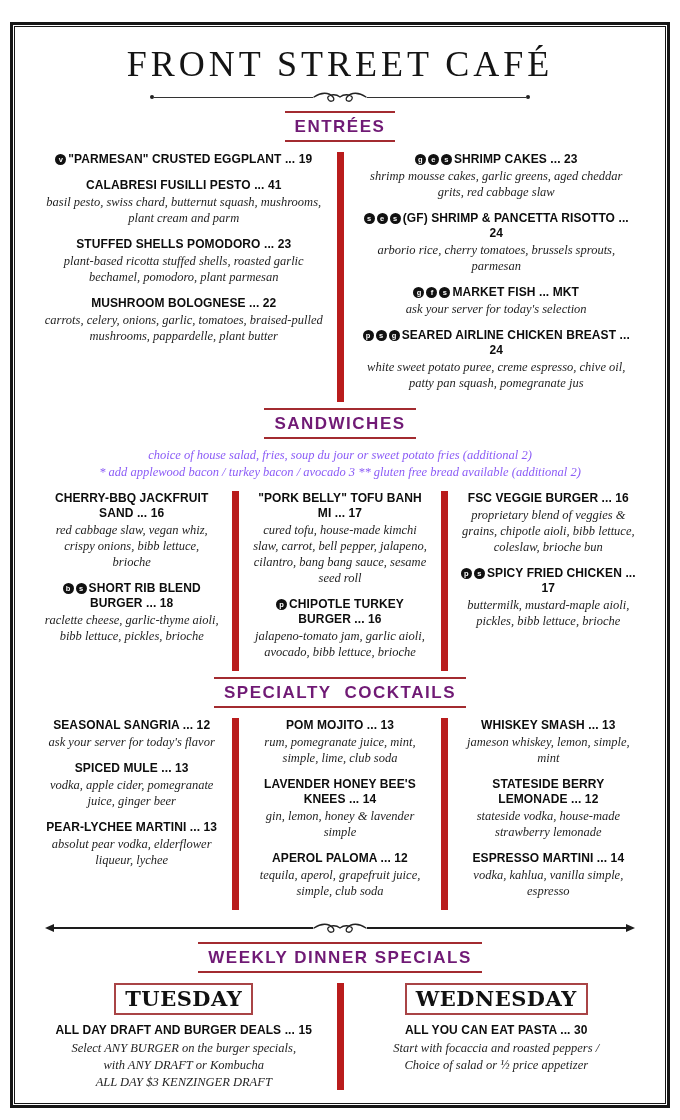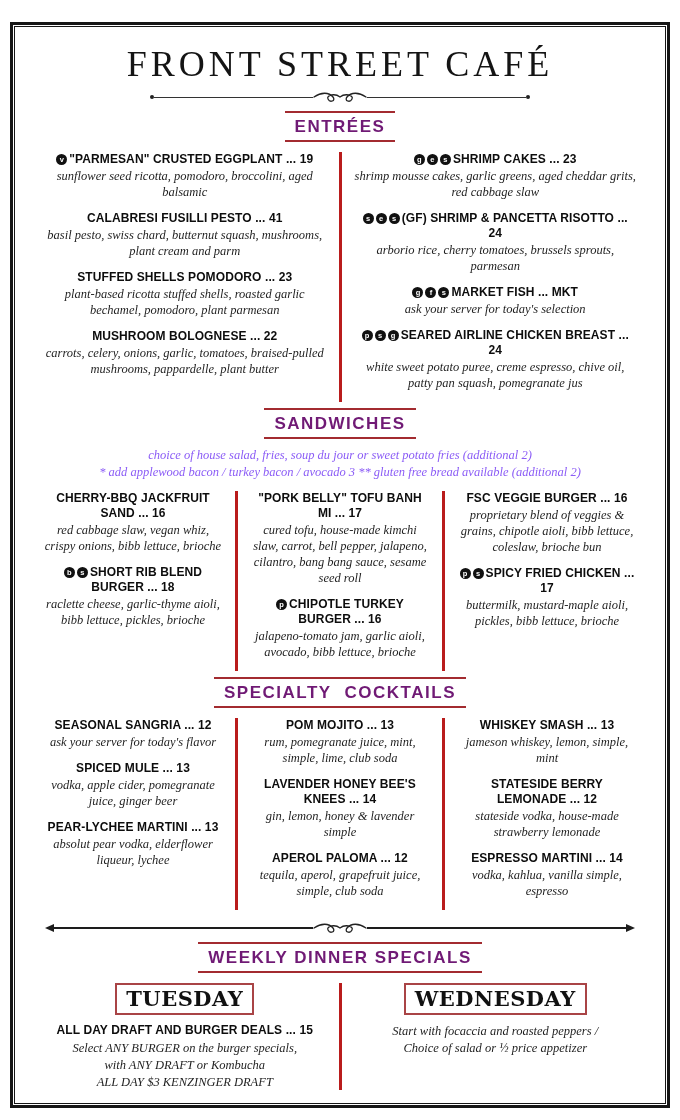--- a/index.html
+++ b/index.html
@@ -20,21 +20,21 @@
   .arrow-r{width:0;height:0;border-top:4px solid transparent;border-bottom:4px solid transparent;border-left:9px solid #1d1d1d;}
 
   .sec-head-wrap{text-align:center;margin:6px 0 10px;}
   .sec-head{display:inline-block;color:#701a75;font-family:"Liberation Sans",sans-serif;
     font-weight:700;font-size:17px;letter-spacing:1.5px;border-top:2px solid #a32b30;
     border-bottom:2px solid #a32b30;padding:4px 10px 3px;}
   .wide-words{word-spacing:7px;}
 
   .cols{display:flex;align-items:stretch;}
   .col{flex:1;padding:0 13px;text-align:center;min-width:0;}
-  .col + .col{border-left:3px solid #b91c1c;}
+  .col + .col{border-left:7px solid #b91c1c;}
 
   .item{margin-bottom:11px;}
   .item-name{font-family:"Liberation Sans",sans-serif;font-weight:700;font-size:12px;
     letter-spacing:0.1px;color:#0d0d0d;line-height:1.25;}
   .item-desc{font-style:italic;font-size:12.5px;color:#1e1e1e;line-height:1.28;margin-top:1px;}
 
   .badge{display:inline-block;width:11px;height:11px;border-radius:50%;background:#111;color:#fff;
     font-family:"Liberation Sans",sans-serif;font-size:7.5px;font-weight:700;line-height:11px;
     text-align:center;margin-right:2px;vertical-align:1px;font-style:normal;}
 
@@ -66,21 +66,20 @@
       </div>
 
       <section>
         <div class="sec-head-wrap">
           <span class="sec-head">ENTRÉES</span>
         </div>
         <div class="cols" id="entrees-cols">
             <div class="col">
               <div class="item">
                 <div class="item-name"><span class="badge">v</span><span>"PARMESAN" CRUSTED EGGPLANT ... 19</span></div>
-                <div class="item-desc">sunflower seed ricotta, pomodoro, broccolini, aged balsamic</div>
               </div>
               <div class="item">
                 <div class="item-name"><span>CALABRESI FUSILLI PESTO ... 41</span></div>
                 <div class="item-desc">basil pesto, swiss chard, butternut squash, mushrooms, plant cream and parm</div>
               </div>
               <div class="item">
                 <div class="item-name"><span>STUFFED SHELLS POMODORO ... 23</span></div>
                 <div class="item-desc">plant-based ricotta stuffed shells, roasted garlic bechamel, pomodoro, plant parmesan</div>
               </div>
               <div class="item">
@@ -218,20 +217,21 @@
         <div class="cols" id="specials-cols">
             <div class="col special-col">
               <div class="day-box-wrap"><div class="day-box">TUESDAY</div></div>
               <div class="item-name special-title">ALL DAY DRAFT AND BURGER DEALS ... 15</div>
               <div class="item-desc special-line">Select ANY BURGER on the burger specials,</div>
               <div class="item-desc special-line">with ANY DRAFT or Kombucha</div>
               <div class="item-desc special-line">ALL DAY $3 KENZINGER DRAFT</div>
             </div>
             <div class="col special-col">
               <div class="day-box-wrap"><div class="day-box">WEDNESDAY</div></div>
+              <div class="item-name special-title">ALL YOU CAN EAT PASTA ... 30</div>
               <div class="item-desc special-line">Start with focaccia and roasted peppers /</div>
               <div class="item-desc special-line">Choice of salad or ½ price appetizer</div>
             </div>
           </div>
       </section>
 
     </div>
   </div>
 </div>
 

